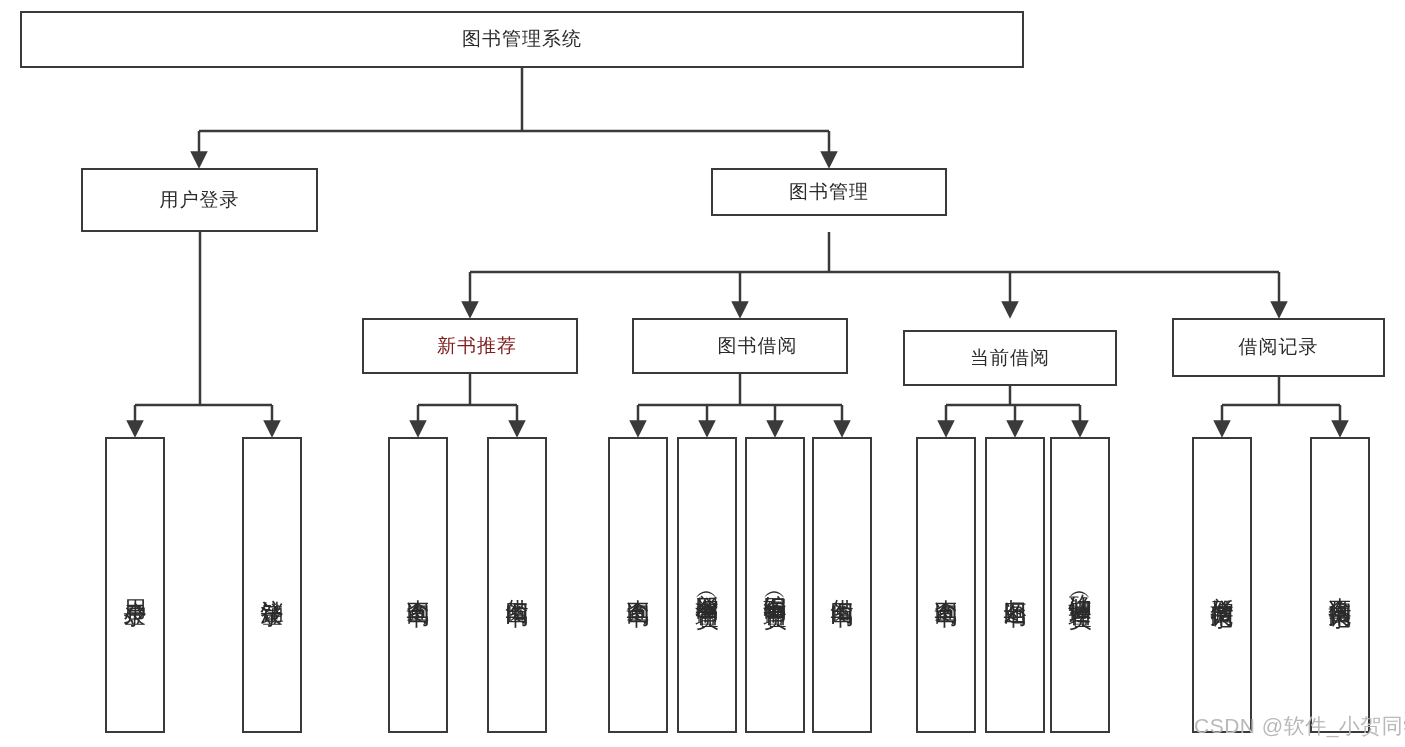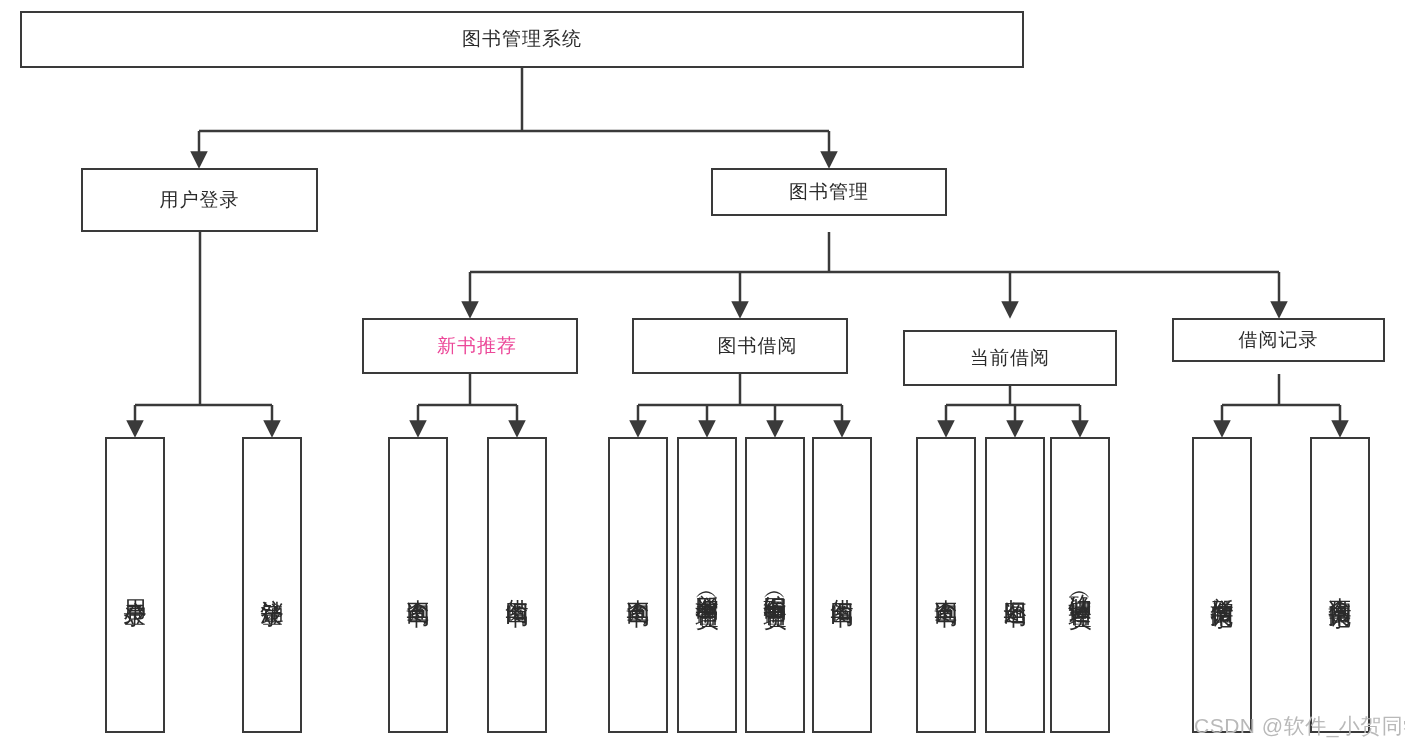--- a/index.html
+++ b/index.html
@@ -111,30 +111,30 @@
   <div id="nodes-layer">
       <div class="node horiz" style="left: 20px; top: 11px; width: 1004px; height: 57px; border-color: rgb(58, 58, 58); background: rgb(255, 255, 255); color: rgb(43, 43, 43);">
         <span class="txt">图书管理系统</span>
       </div>
       <div class="node horiz" style="left: 81px; top: 168px; width: 237px; height: 64px; border-color: rgb(58, 58, 58); background: rgb(255, 255, 255); color: rgb(43, 43, 43);">
         <span class="txt">用户登录</span>
       </div>
       <div class="node horiz" style="left: 711px; top: 168px; width: 236px; height: 48px; border-color: rgb(58, 58, 58); background: rgb(255, 255, 255); color: rgb(43, 43, 43);">
         <span class="txt">图书管理</span>
       </div>
-      <div class="node horiz" style="left: 362px; top: 318px; width: 216px; height: 56px; border-color: rgb(58, 58, 58); background: rgb(255, 255, 255); color: #ec4899; padding-left: 14px;">
+      <div class="node horiz" style="left: 362px; top: 318px; width: 216px; height: 56px; border-color: rgb(58, 58, 58); background: rgb(255, 255, 255); color: #7f1d1d; padding-left: 14px;">
         <span class="txt">新书推荐</span>
       </div>
       <div class="node horiz" style="left: 632px; top: 318px; width: 216px; height: 56px; border-color: rgb(58, 58, 58); background: rgb(255, 255, 255); color: rgb(43, 43, 43); padding-left: 35px;">
         <span class="txt">图书借阅</span>
       </div>
       <div class="node horiz" style="left: 903px; top: 330px; width: 214px; height: 56px; border-color: rgb(58, 58, 58); background: rgb(255, 255, 255); color: rgb(43, 43, 43);">
         <span class="txt">当前借阅</span>
       </div>
-      <div class="node horiz" style="left: 1172px; top: 318px; width: 213px; height: 44px; border-color: rgb(58, 58, 58); background: rgb(255, 255, 255); color: rgb(43, 43, 43);">
+      <div class="node horiz" style="left: 1172px; top: 318px; width: 213px; height: 59px; border-color: rgb(58, 58, 58); background: rgb(255, 255, 255); color: rgb(43, 43, 43);">
         <span class="txt">借阅记录</span>
       </div>
       <div class="node vert" style="left: 105px; top: 437px; width: 60px; height: 296px; border-color: rgb(58, 58, 58); background: rgb(255, 255, 255); color: rgb(43, 43, 43);">
         <span class="txt">用户登录</span>
       </div>
       <div class="node vert" style="left: 242px; top: 437px; width: 60px; height: 296px; border-color: rgb(58, 58, 58); background: rgb(255, 255, 255); color: rgb(43, 43, 43);">
         <span class="txt">注销登录</span>
       </div>
       <div class="node vert" style="left: 388px; top: 437px; width: 60px; height: 296px; border-color: rgb(58, 58, 58); background: rgb(255, 255, 255); color: rgb(43, 43, 43);">
         <span class="txt">查询图书</span>

